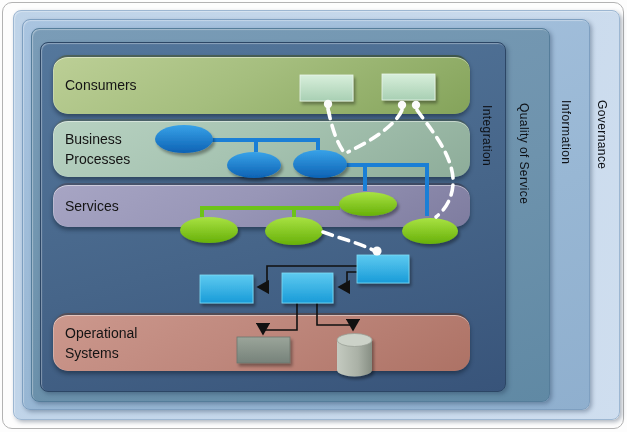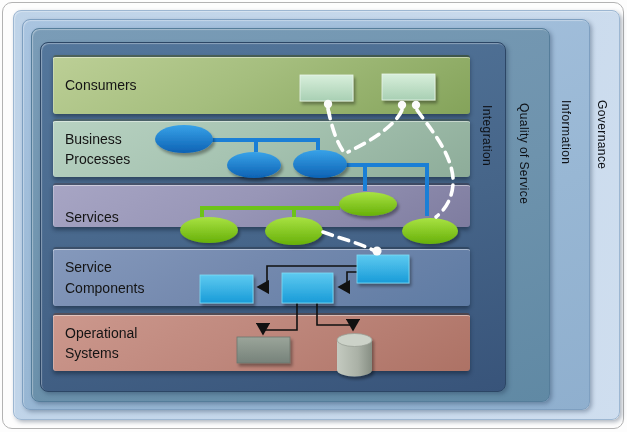--- a/index.html
+++ b/index.html
@@ -24,31 +24,31 @@
     background:linear-gradient(160deg,#7a9cb7 0%,#6e93ad 55%,#6089a4 100%);
     border:1px solid #557d9a;}
   .panel-integration{left:40px;top:42px;width:464px;height:348px;
     background:linear-gradient(165deg,#54779c 0%,#466589 55%,#38547a 100%);
     border:1px solid #2c4665;}
   .side-label{
     position:absolute;writing-mode:vertical-rl;text-orientation:mixed;
     font-size:12px;letter-spacing:.4px;color:#0e1116;white-space:nowrap;
   }
   .layer{
-    position:absolute;left:53px;width:417px;border-radius:3px;
+    position:absolute;left:53px;width:417px;border-radius:15px;
     border-top:2px solid rgba(24,44,64,.65);box-sizing:border-box;
     box-shadow:inset 0 1px 0 rgba(255,255,255,.45), inset 1px 0 0 rgba(255,255,255,.25), 0 3px 4px rgba(8,22,38,.45);
     display:flex;align-items:center;
   }
   .layer-label{
     padding-left:12px;font-size:14px;line-height:1.45;color:#141414;width:118px;
   }
   .layer-consumers{top:55px;height:59px;background:linear-gradient(150deg,#bccf96 0%,#a5be7e 45%,#84a35a 100%);}
   .layer-business{top:119px;height:58px;background:linear-gradient(150deg,#b8d2c2 0%,#a7c4b2 45%,#8dac99 100%);align-items:center;}
-  .layer-services{top:183px;height:44px;background:linear-gradient(150deg,#a7a5c4 0%,#9896b7 45%,#7e7c9f 100%);align-items:flex-end;}
+  .layer-services{top:183px;height:44px;background:linear-gradient(150deg,#a7a5c4 0%,#9896b7 45%,#7e7c9f 100%);}
   .layer-components{top:247px;height:59px;background:linear-gradient(150deg,#8599bc 0%,#7489ae 45%,#5e7ba3 100%);}
   .layer-operational{top:313px;height:58px;background:linear-gradient(150deg,#cc988d 0%,#bf887d 45%,#ad7265 100%);}
   svg.overlay{position:absolute;left:0;top:0;pointer-events:none;z-index:6;}
 </style>
 </head>
 <body>
 
 <div class="page">
   <div class="page-frame"></div>
 
@@ -63,23 +63,20 @@
   <div class="side-label" style="left:595px;top:100px;">Governance</div>
 
   <div class="layer layer-consumers">
     <div class="layer-label">Consumers</div>
   </div>
   <div class="layer layer-business">
     <div class="layer-label">Business Processes</div>
   </div>
   <div class="layer layer-services">
     <div class="layer-label">Services</div>
-  </div>
-  <div class="layer layer-components">
-    <div class="layer-label">Service Components</div>
   </div>
   <div class="layer layer-operational">
     <div class="layer-label">Operational Systems</div>
   </div>
 
   <svg class="overlay" width="627" height="432" viewBox="0 0 627 432">
     <defs>
       <linearGradient id="gBlue" x1="0" y1="0" x2="0" y2="1">
         <stop offset="0" stop-color="#38a2e8"></stop>
           <stop offset="1" stop-color="#0d62b4"></stop>

